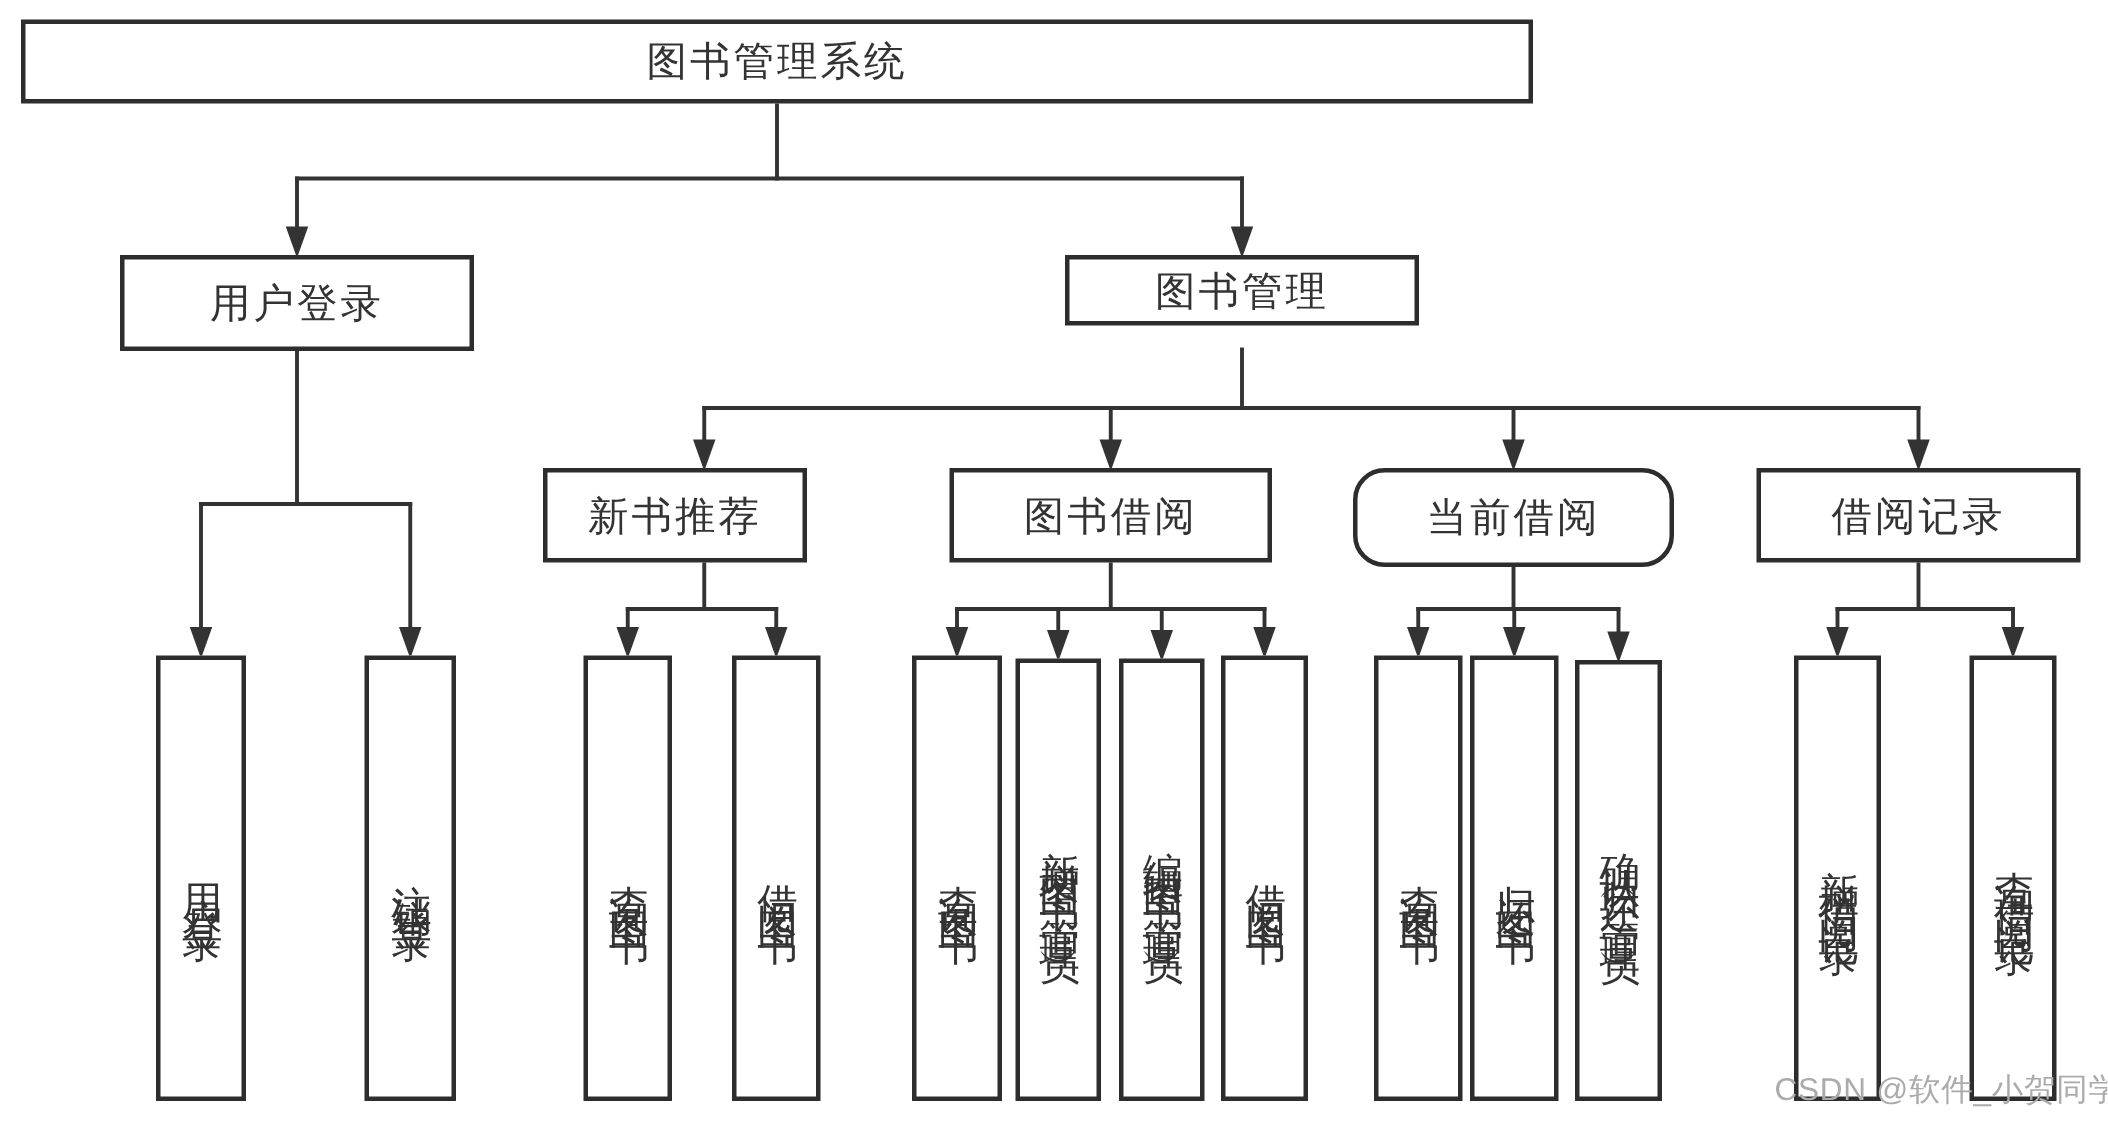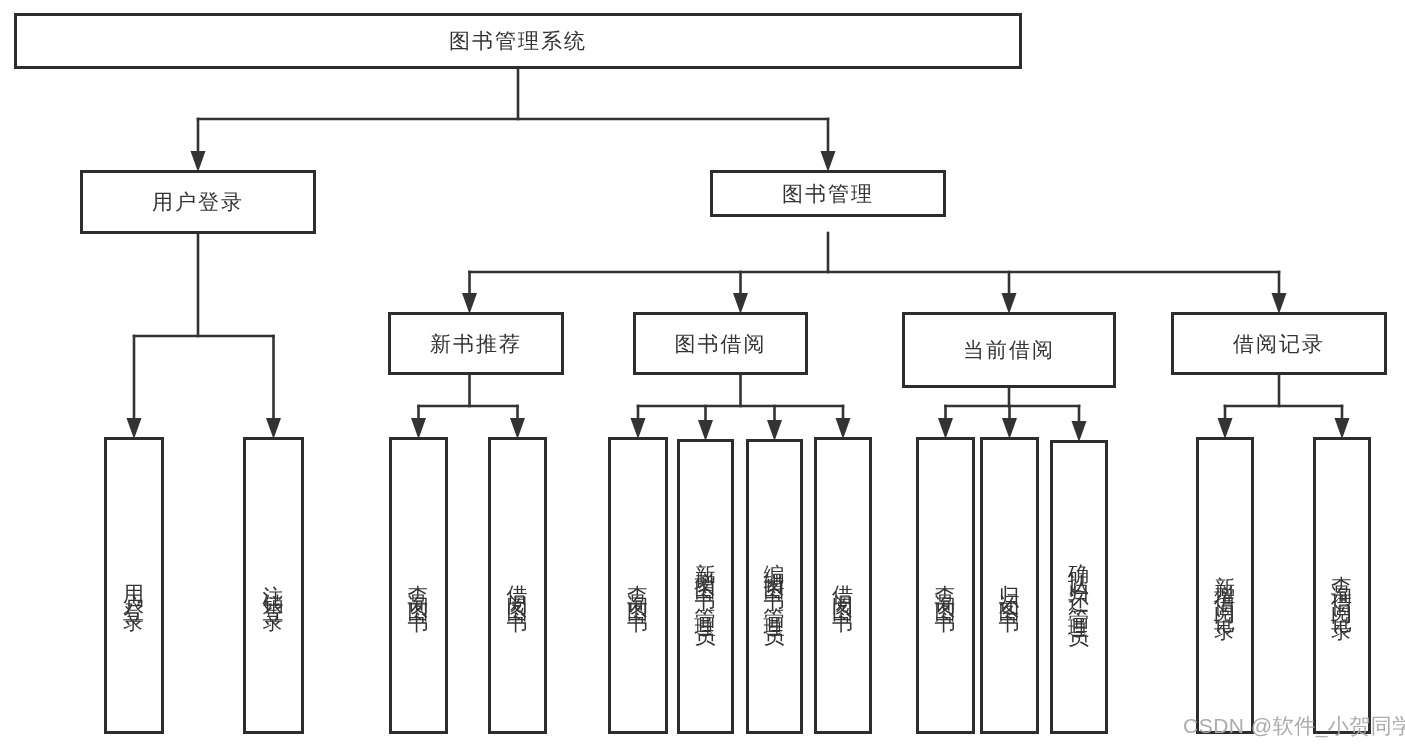--- a/index.html
+++ b/index.html
@@ -22,21 +22,21 @@
     position:absolute;
     box-sizing:border-box;
     border:3px solid var(--border);
     background:#ffffff;
     display:flex;
     align-items:center;
     justify-content:center;
     z-index:2;
   }
   .node .label{
-    font-size:21px;
+    font-size:27px;
     color:var(--text);
     letter-spacing:2px;
     white-space:nowrap;
     text-align:center;
   }
   .node.vertical .label{
     writing-mode:vertical-rl;
     letter-spacing:9px;
     line-height:1.1;
     white-space:normal;
@@ -113,27 +113,27 @@
   <div id="nodes">
       <div class="node" style="left: 14px; top: 13px; width: 1008px; height: 56px;">
         <span class="label">图书管理系统</span>
       </div>
       <div class="node" style="left: 80px; top: 170px; width: 236px; height: 64px;">
         <span class="label">用户登录</span>
       </div>
       <div class="node" style="left: 710px; top: 170px; width: 236px; height: 47px;">
         <span class="label">图书管理</span>
       </div>
-      <div class="node" style="left: 362px; top: 312px; width: 176px; height: 63px; margin-left: 26px;">
+      <div class="node" style="left: 362px; top: 312px; width: 176px; height: 63px;">
         <span class="label">新书推荐</span>
       </div>
-      <div class="node" style="left: 633px; top: 312px; width: 175px; height: 63px;">
+      <div class="node" style="left: 633px; top: 312px; width: 215px; height: 63px;">
         <span class="label">图书借阅</span>
       </div>
-      <div class="node" style="left: 902px; top: 312px; width: 214px; height: 76px;">
+      <div class="node" style="left: 902px; top: 312px; width: 214px; height: 66px; border-radius: 21px;">
         <span class="label">当前借阅</span>
       </div>
       <div class="node" style="left: 1171px; top: 312px; width: 216px; height: 63px;">
         <span class="label">借阅记录</span>
       </div>
       <div class="node vertical" style="left: 104px; top: 437px; width: 60px; height: 297px;">
         <span class="label">用户登录</span>
       </div>
       <div class="node vertical" style="left: 243px; top: 437px; width: 61px; height: 297px;">
         <span class="label">注销登录</span>

